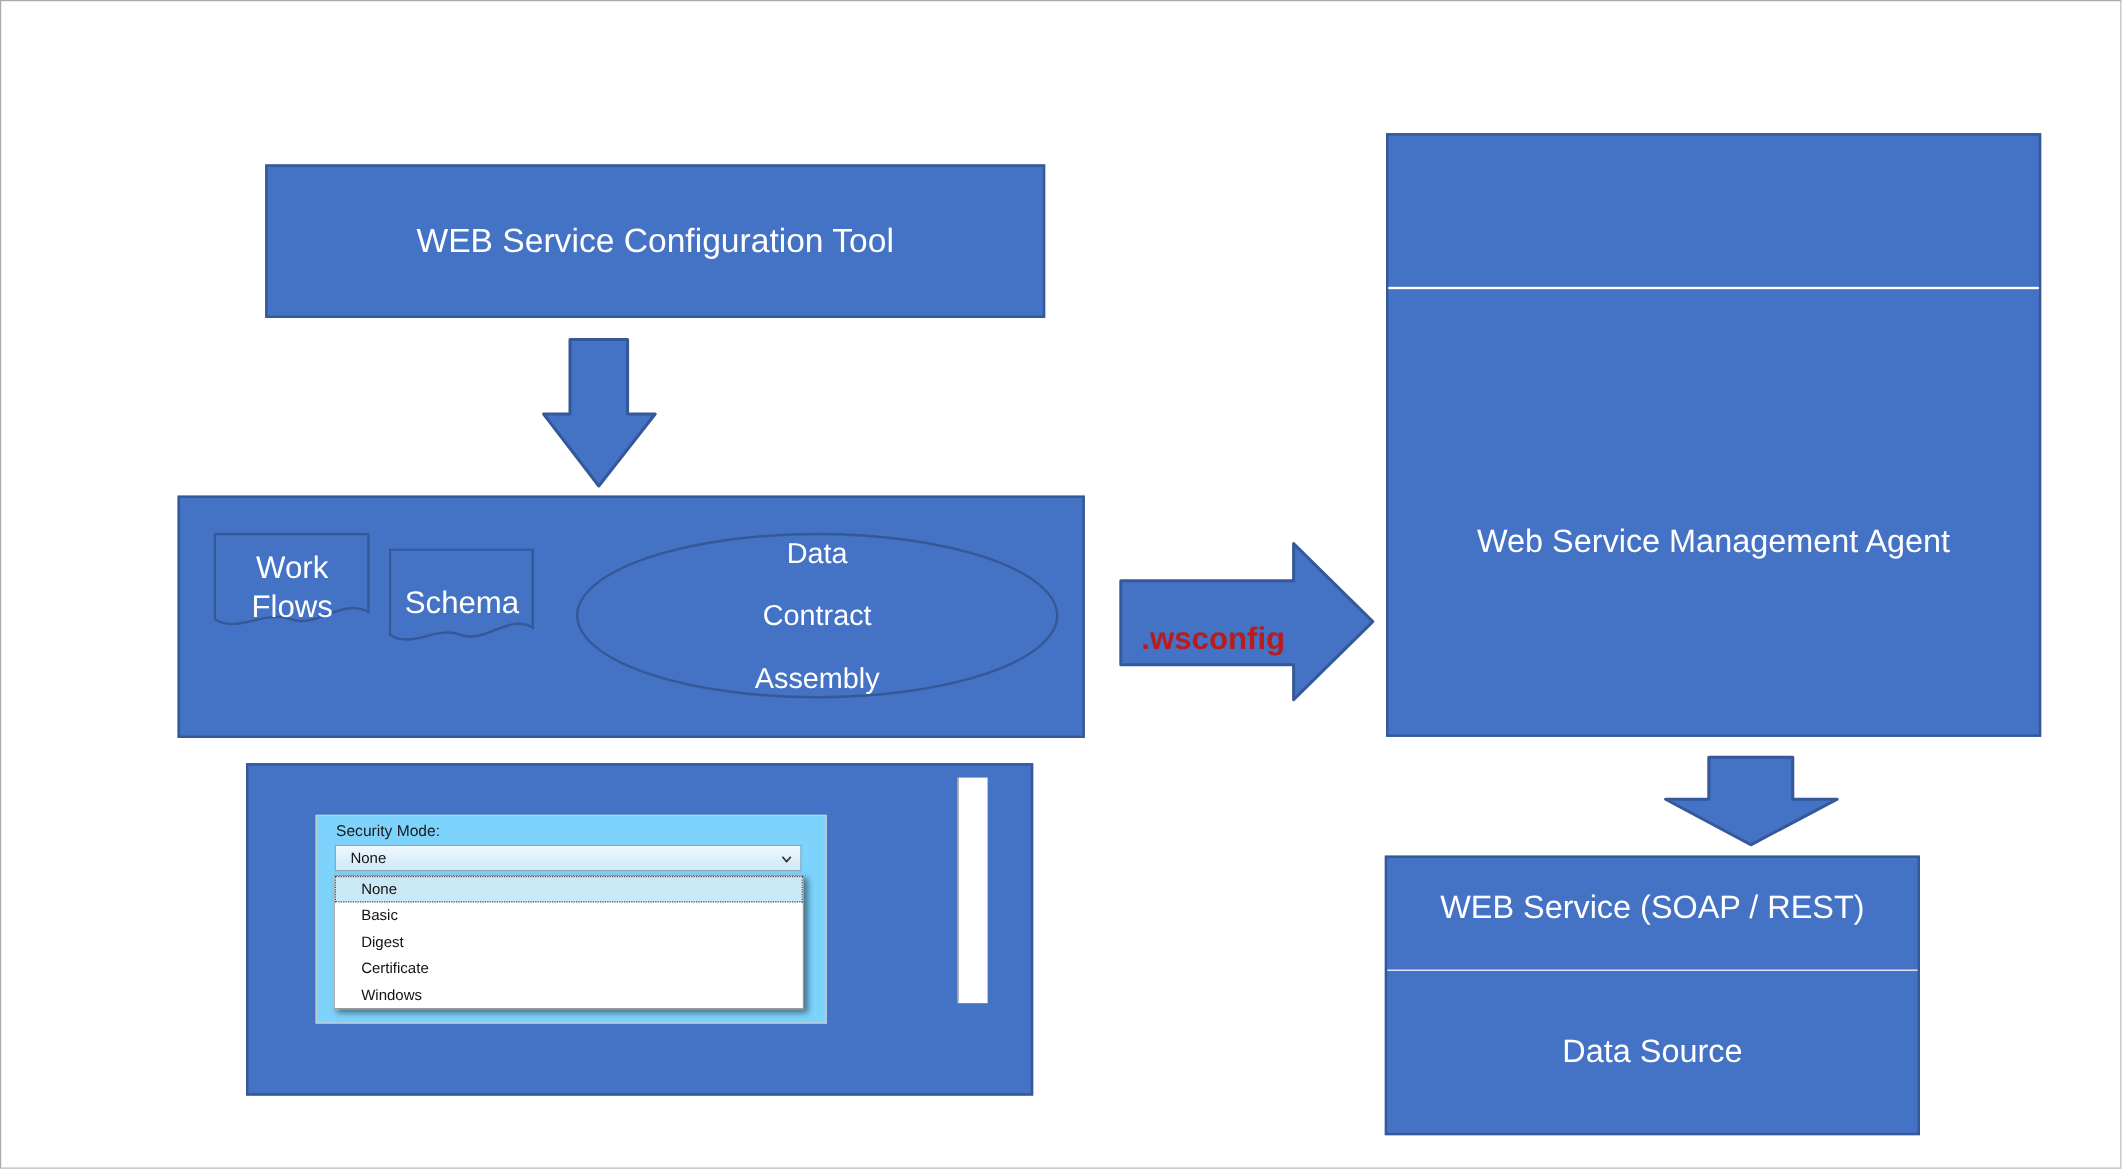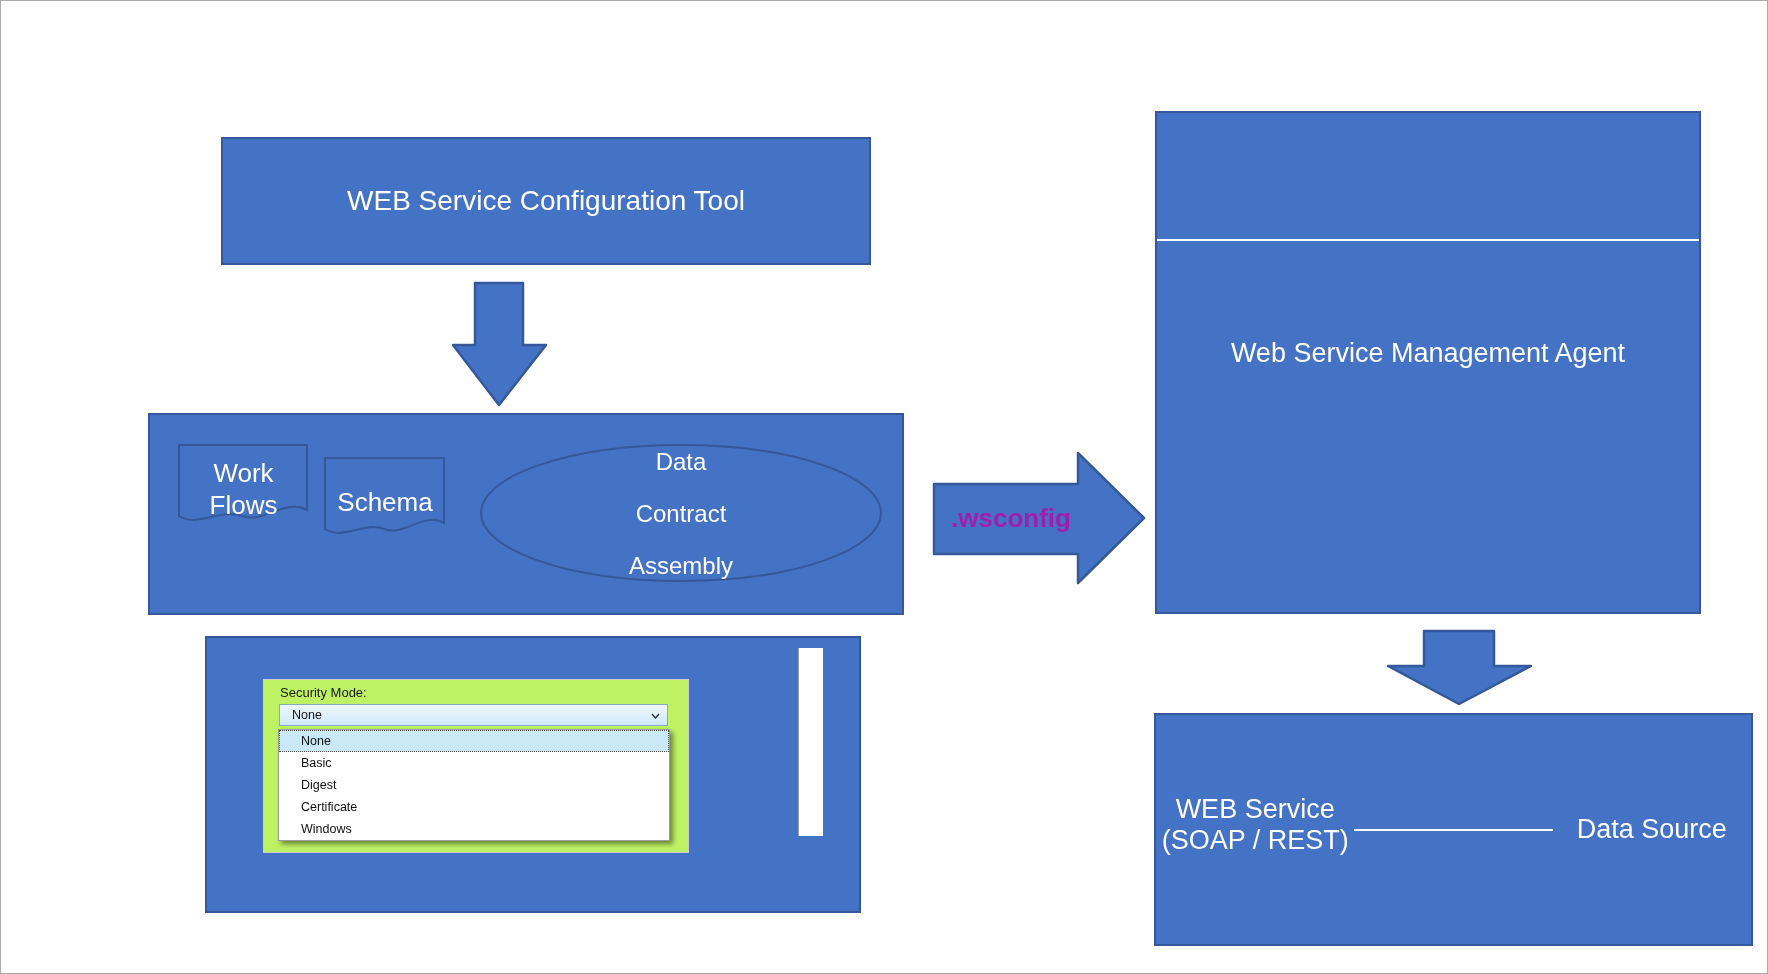--- a/index.html
+++ b/index.html
@@ -35,40 +35,40 @@
   .middle-box{left:147px;top:412px;width:756px;height:202px;}
   .doc1{left:177px;top:443px;width:131px;height:90px;}
   .doc2{left:323px;top:456px;width:122px;height:90px;}
   .doc-label{font-size:26px;line-height:32px;}
   .ellipse-wrap{left:477px;top:442px;width:406px;height:141px;}
   .ellipse-label{font-size:24px;line-height:52px;}
 
   
   .wsarrow{left:930px;top:450px;width:216px;height:134px;}
   .wsarrow-label{
-    left:930px;top:450px;width:160px;height:134px;
+    left:930px;top:464px;width:160px;height:134px;
     display:flex;align-items:center;justify-content:center;
-    color:#a21caf;font-weight:bold;font-size:26px;
+    color:#b91c1c;font-weight:bold;font-size:26px;
   }
 
   
   .right-box{left:1154px;top:110px;width:546px;height:503px;flex-direction:column;padding:0;font-size:27px;}
   .rb-sec1{width:100%;height:255px;display:flex;align-items:center;justify-content:center;box-sizing:border-box;padding-bottom:55px;}
   .rb-div{width:100%;height:2px;background:#ffffff;}
-  .rb-sec2{width:100%;height:246px;display:flex;align-items:center;justify-content:center;box-sizing:border-box;padding-bottom:20px;}
+  .rb-sec2{width:100%;height:246px;display:flex;align-items:flex-end;justify-content:center;box-sizing:border-box;padding-bottom:20px;}
   .arrow2{left:1385px;top:628px;width:148px;height:78px;}
-  .br-box{left:1153px;top:712px;width:599px;height:233px;flex-direction:row;padding:0;font-size:27px;}
+  .br-box{left:1153px;top:712px;width:446px;height:233px;flex-direction:column;padding:0;font-size:27px;}
   .br-sec1{width:100%;height:94px;display:flex;align-items:center;justify-content:center;box-sizing:border-box;padding-bottom:10px;}
   .br-sec2{width:100%;height:137px;display:flex;align-items:center;justify-content:center;}
 
   
   .bl-box{left:204px;top:635px;width:656px;height:277px;}
   .inset{
     left:262px;top:678px;width:426px;height:174px;
-    background:#bef264;border:1px solid #cccccc;box-sizing:border-box;
+    background:#7dd3fc;border:1px solid #cccccc;box-sizing:border-box;
     color:#1a1a1a;
   }
   .inset-label{position:absolute;left:16px;top:5px;font-size:13px;color:#1a1a1a;}
   .inset-select{
     position:absolute;left:15px;top:24px;width:389px;height:22px;
     box-sizing:border-box;
     background:linear-gradient(#eff8fd,#cfe9f7);
     border:1px solid #8aa8bd;
     display:flex;align-items:center;
     font-size:12.5px;color:#111;

